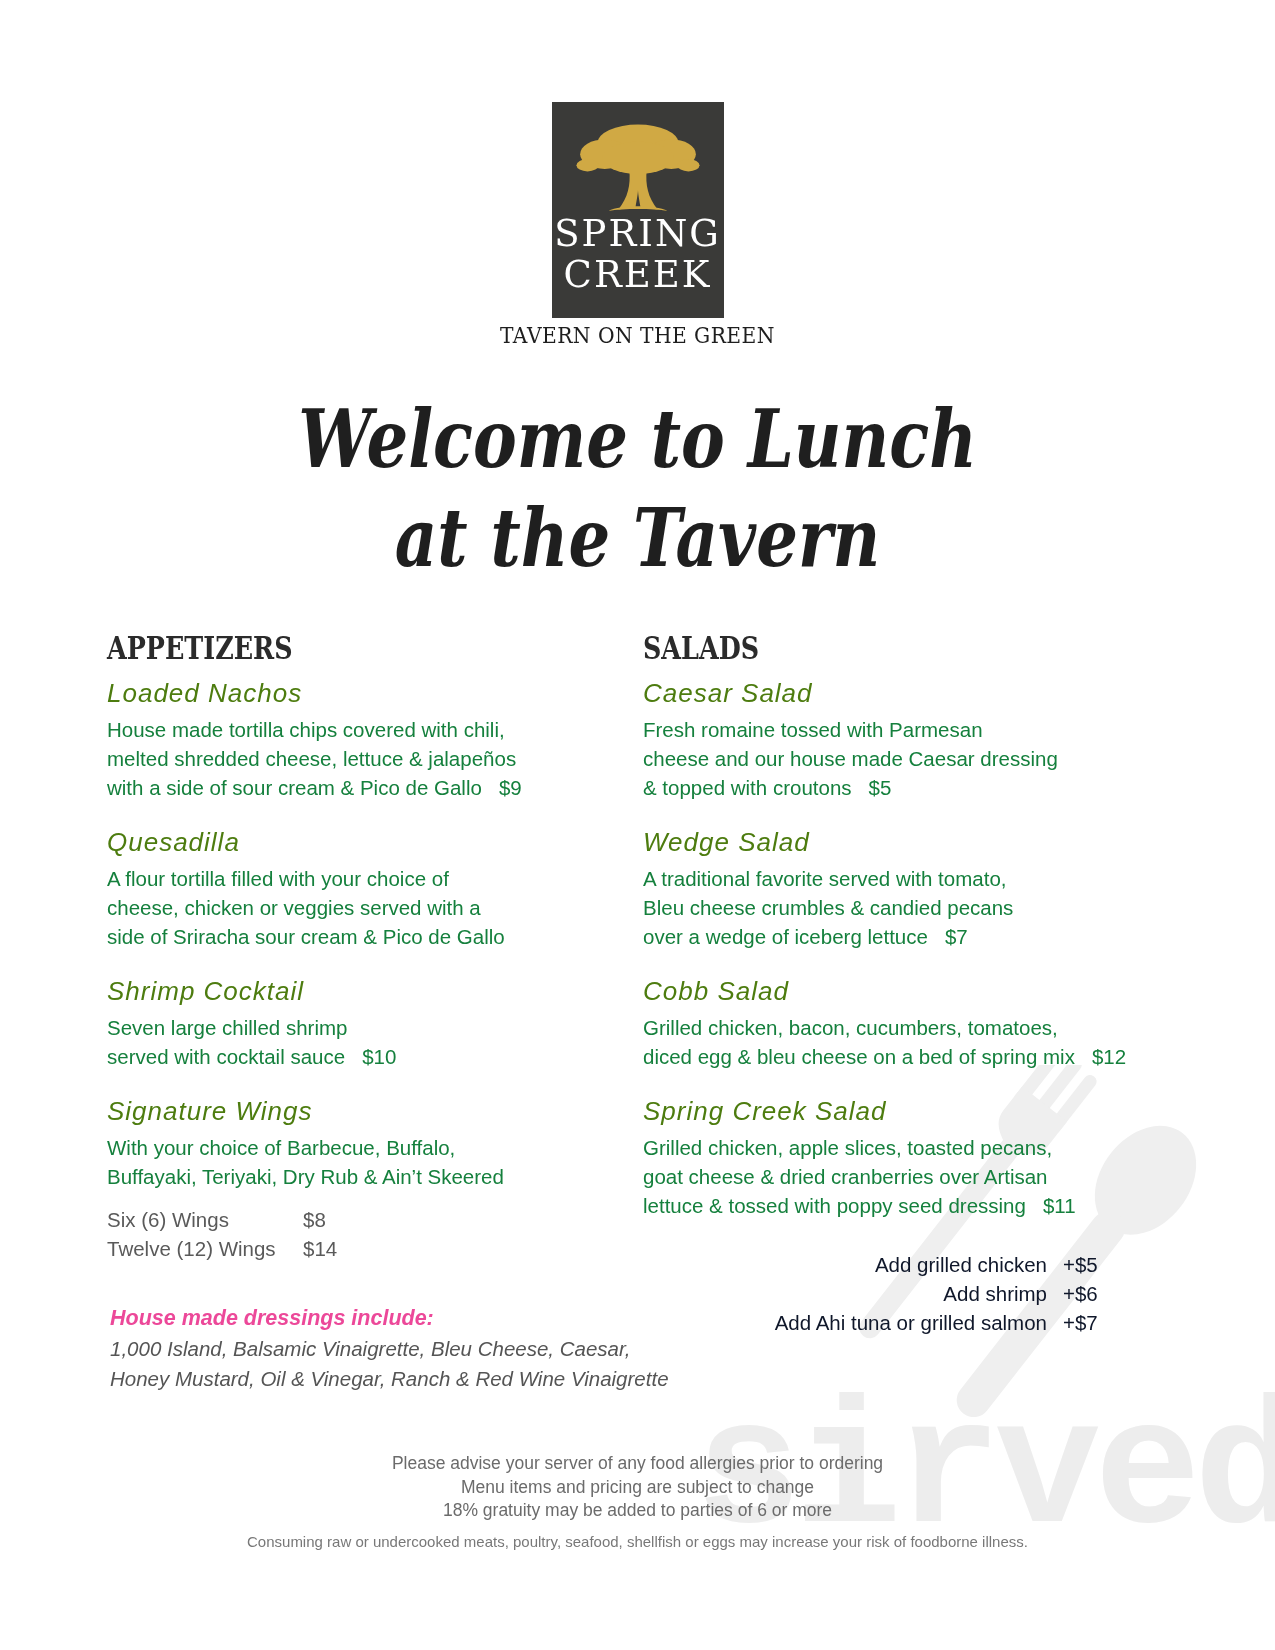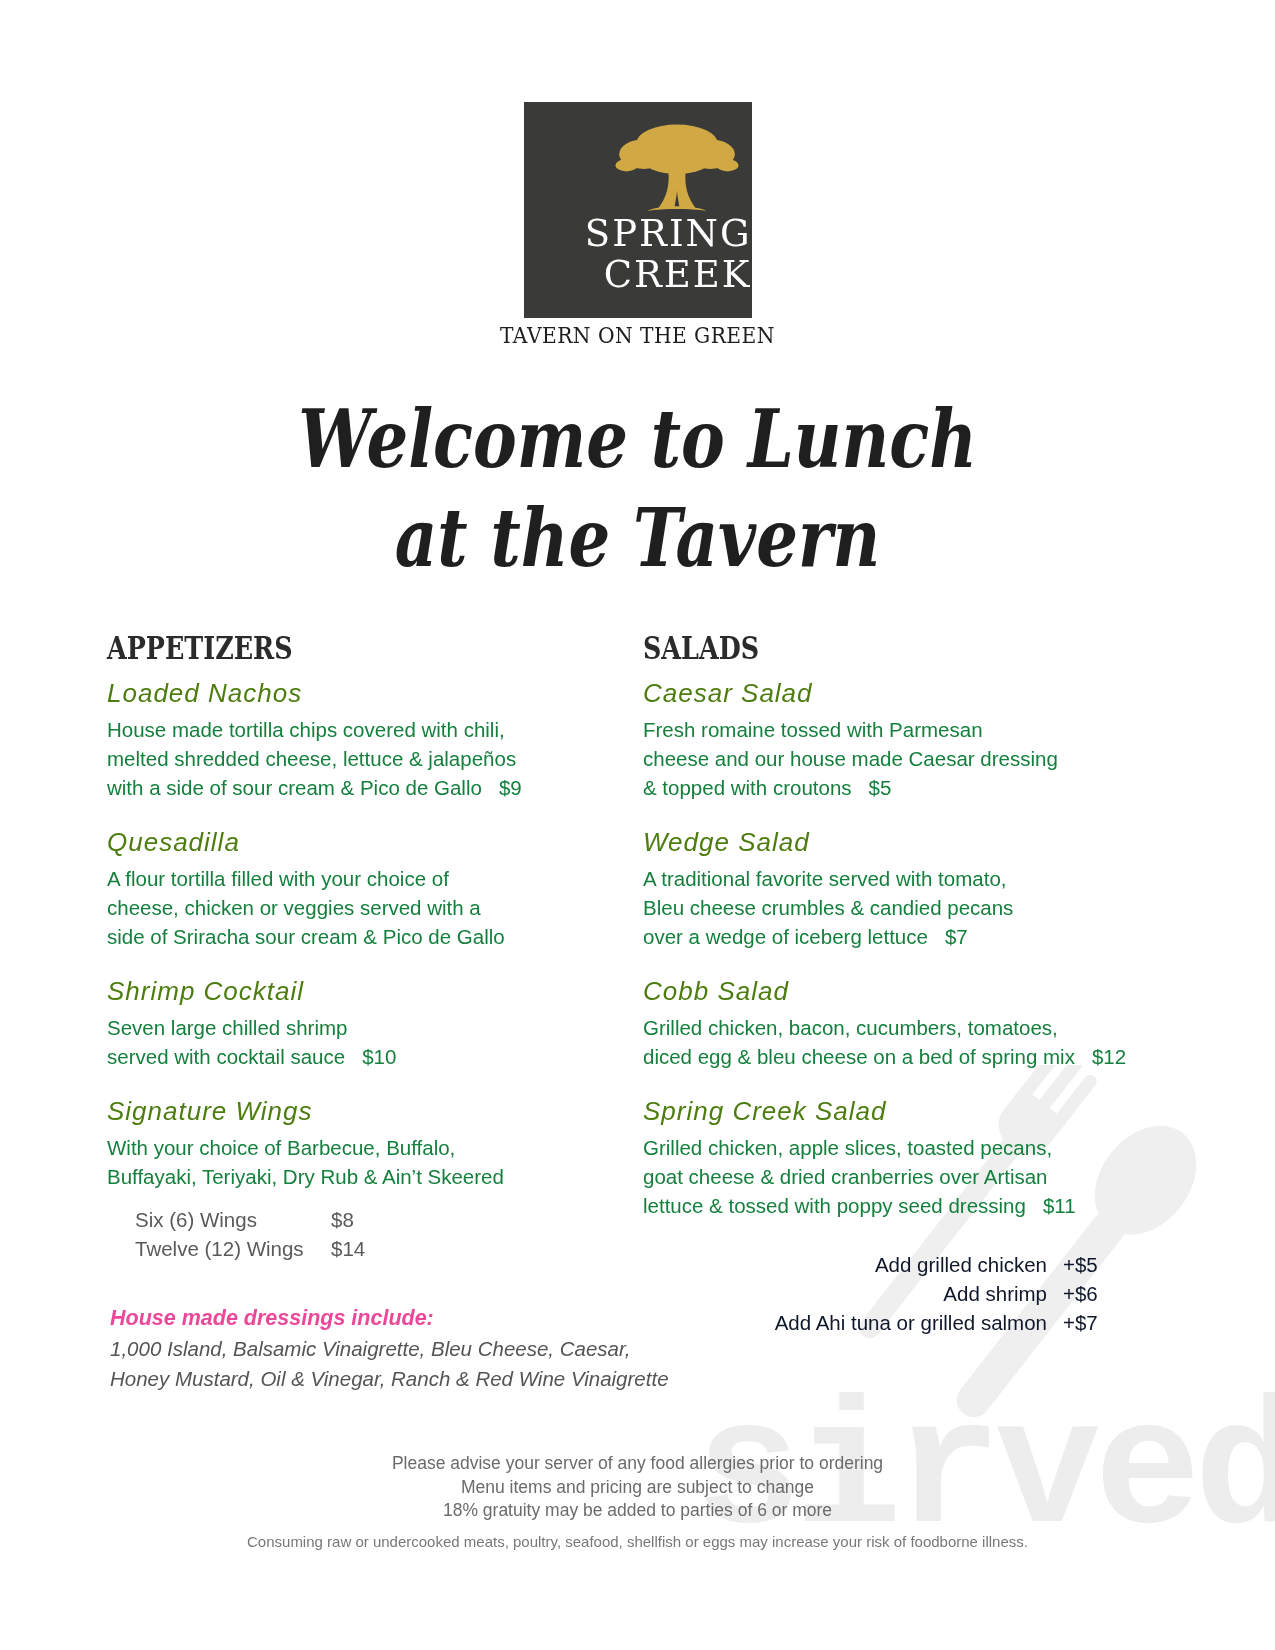--- a/index.html
+++ b/index.html
@@ -6,22 +6,22 @@
   .page{position:relative;width:1275px;height:1650px;background:#ffffff;overflow:hidden;
         font-family:"Liberation Sans","DejaVu Sans",sans-serif;}
   
   .watermark{position:absolute;z-index:0;}
   .wm-text{position:absolute;left:695px;top:1385px;font-family:Liberation Mono, monospace;
            font-weight:bold;font-size:178px;line-height:1;letter-spacing:-7px;color:#ededed;}
   .wm-utensils{position:absolute;left:770px;top:1065px;}
   
   .content{position:relative;z-index:1;}
   
-  .logo-box{position:absolute;left:50%;top:102px;transform:translateX(-50%);width:228px;height:216px;
-            background:#3a3a38;display:flex;flex-direction:column;align-items:flex-end;}
+  .logo-box{position:absolute;left:50%;top:102px;transform:translateX(-50%);width:172px;height:216px;
+            background:#3a3a38;display:flex;flex-direction:column;align-items:center;}
   .logo-title{font-family:"DejaVu Serif","Liberation Serif",serif;color:#fff;font-size:37px;
               line-height:39px;letter-spacing:2px;text-align:center;margin-top:2px;}
   .tagline{position:absolute;left:0;right:0;top:322px;text-align:center;
            font-family:"DejaVu Serif","Liberation Serif",serif;font-size:23px;color:#1e1e1e;
            transform:scaleX(0.88);letter-spacing:0.5px;}
   
   .welcome{position:absolute;left:0;right:0;top:388px;text-align:center;
            font-family:"DejaVu Serif","Liberation Serif",serif;font-style:italic;font-weight:bold;
            color:#1f1f1f;}
   .welcome .w1{font-size:80px;line-height:102px;transform:scaleX(0.82);}
@@ -31,21 +31,21 @@
   .col-left{left:107px;width:500px;}
   .col-right{left:643px;width:465px;}
   .section-title{font-family:"DejaVu Serif","Liberation Serif",serif;font-weight:bold;font-size:31px;
                  color:#2b2b2b;transform:scaleX(0.82);transform-origin:left center;
                  margin:0 0 12px 0;white-space:nowrap;}
   .menu-item{margin-bottom:25px;}
   .item-name{font-family:Liberation Sans, sans-serif;font-style:italic;font-size:26px;
              color:#4d7c0f;letter-spacing:1px;margin-bottom:6px;white-space:nowrap;}
   .desc-line{font-size:20.5px;color:#15803d;line-height:29px;font-weight:400;white-space:nowrap;}
   .price{margin-left:17px;}
-  .wing-rows{margin-top:14px;margin-left:28px;}
+  .wing-rows{margin-top:14px;}
   .wing-row{display:flex;font-size:20.5px;color:#5a5a5a;line-height:29px;font-weight:300;}
   .wing-label{width:196px;}
   
   .dressings{margin-top:40px;padding-left:3px;}
   .dressings-title{font-style:italic;font-weight:bold;font-size:21.5px;color:#ec4899;
                    line-height:31px;white-space:nowrap;}
   .dressings-line{font-style:italic;font-size:20.5px;color:#555;line-height:30px;
                   font-weight:300;white-space:nowrap;}
   
   .addons{margin-top:30px;width:464px;}

